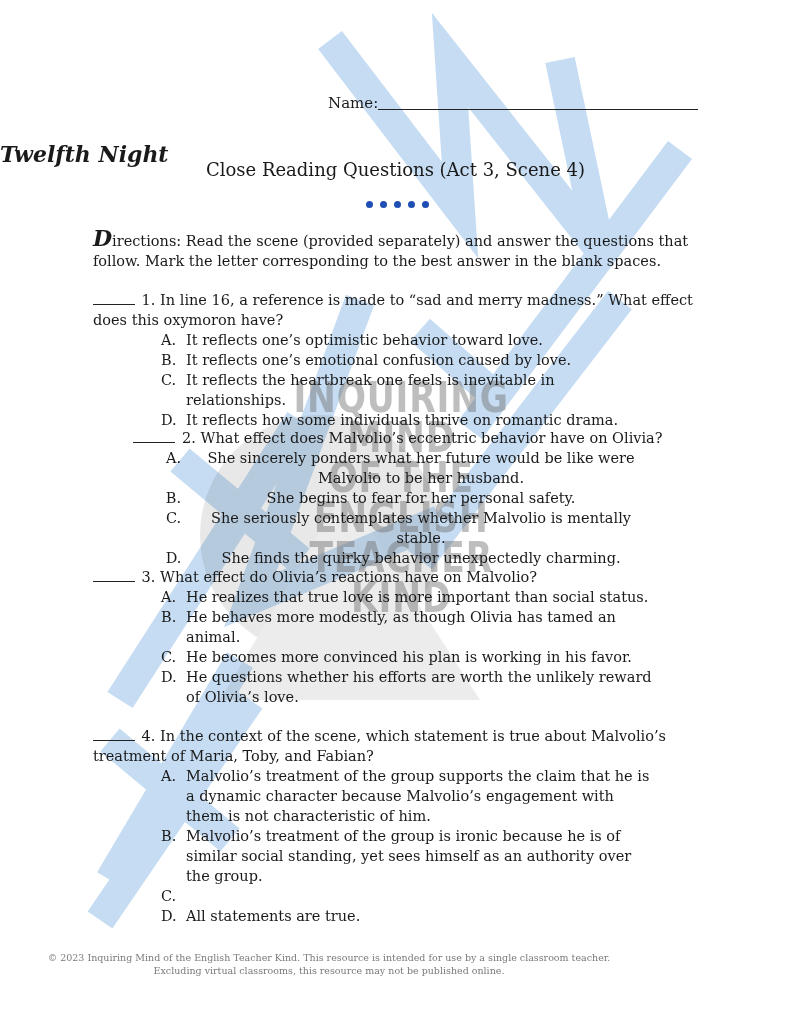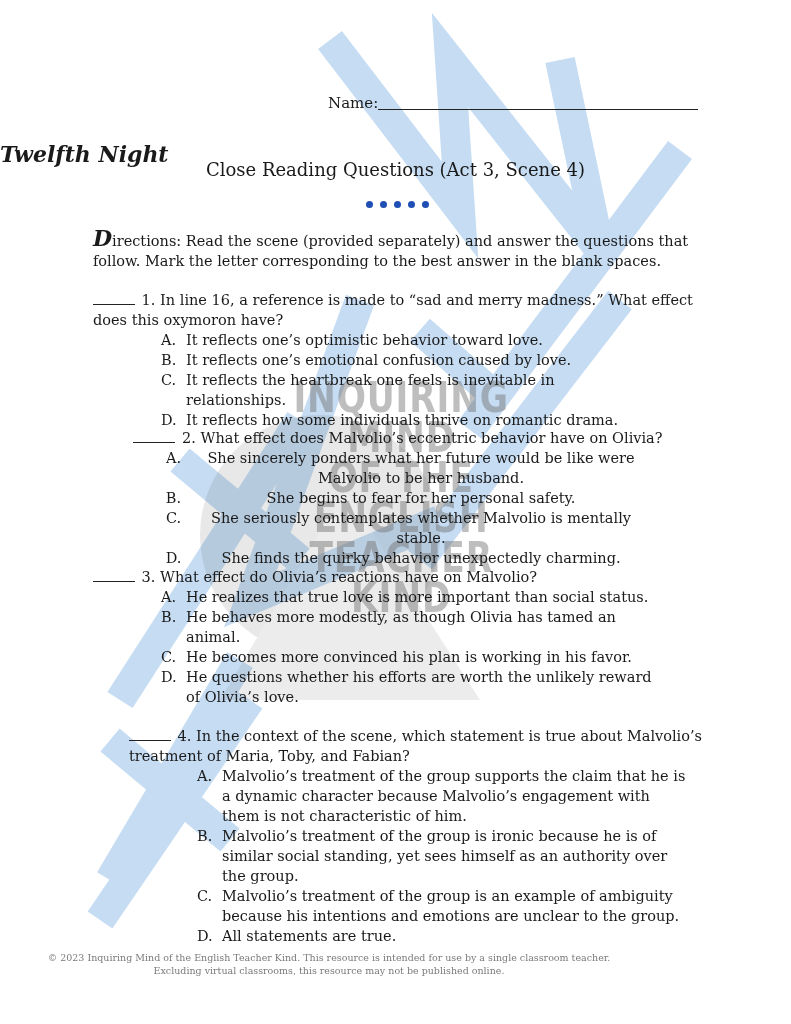--- a/index.html
+++ b/index.html
@@ -158,34 +158,33 @@
             <span class="opt-letter">C.</span>
             <span class="opt-text">He becomes more convinced his plan is working in his favor.</span>
           </li>
         <li class="opt">
             <span class="opt-letter">D.</span>
             <span class="opt-text">He questions whether his efforts are worth the unlikely reward of Olivia’s love.</span>
           </li>
       </ul>
     </div>
 
-    <div class="question" style="top:726px;margin-left:36px;">
+    <div class="question" style="top:726px;">
       <p class="q-stem"><span class="blank"></span> <span>4.</span> <span>In the context of the scene, which statement is true about Malvolio’s treatment of Maria, Toby, and Fabian?</span></p>
       <ul class="options">
         <li class="opt">
             <span class="opt-letter">A.</span>
             <span class="opt-text">Malvolio’s treatment of the group supports the claim that he is a dynamic character because Malvolio’s engagement with them is not characteristic of him.</span>
           </li>
         <li class="opt">
             <span class="opt-letter">B.</span>
             <span class="opt-text">Malvolio’s treatment of the group is ironic because he is of similar social standing, yet sees himself as an authority over the group.</span>
           </li>
         <li class="opt">
             <span class="opt-letter">C.</span>
-            <span class="opt-text">Malvolio’s treatment of the group is an example of ambiguity because his intentions and emotions are unclear to the group.</span>
           </li>
         <li class="opt">
             <span class="opt-letter">D.</span>
             <span class="opt-text">All statements are true.</span>
           </li>
       </ul>
     </div>
 
     <div class="footer">
       <div>© 2023 Inquiring Mind of the English Teacher Kind.  This resource is intended for use by a single classroom teacher.</div>

